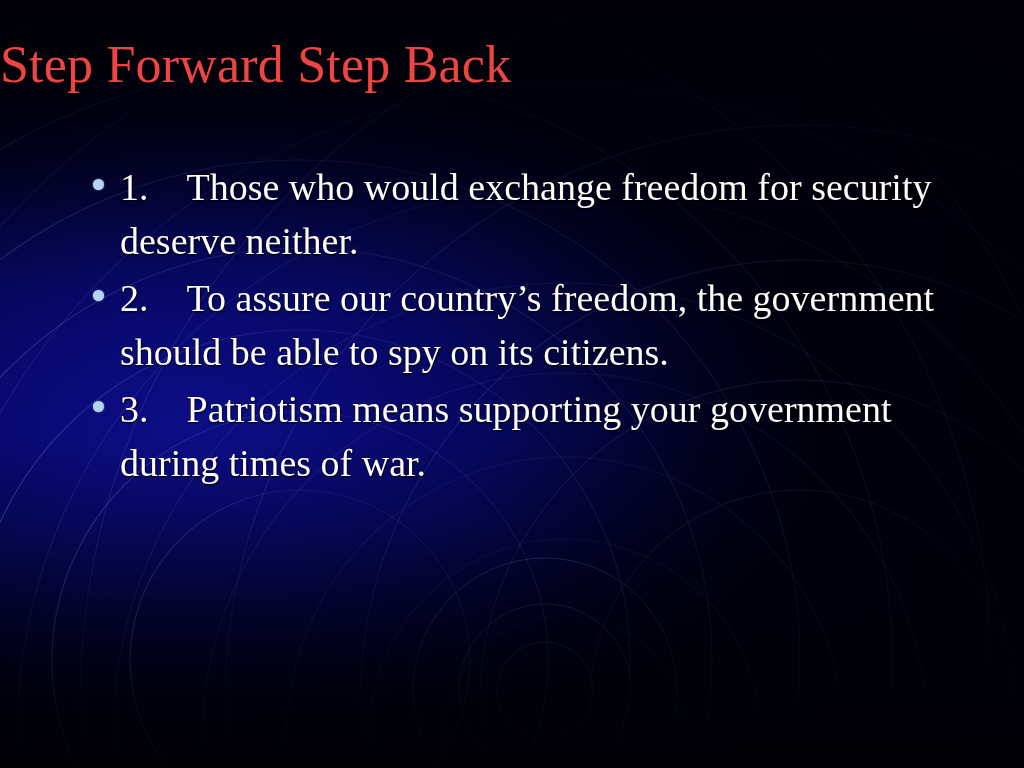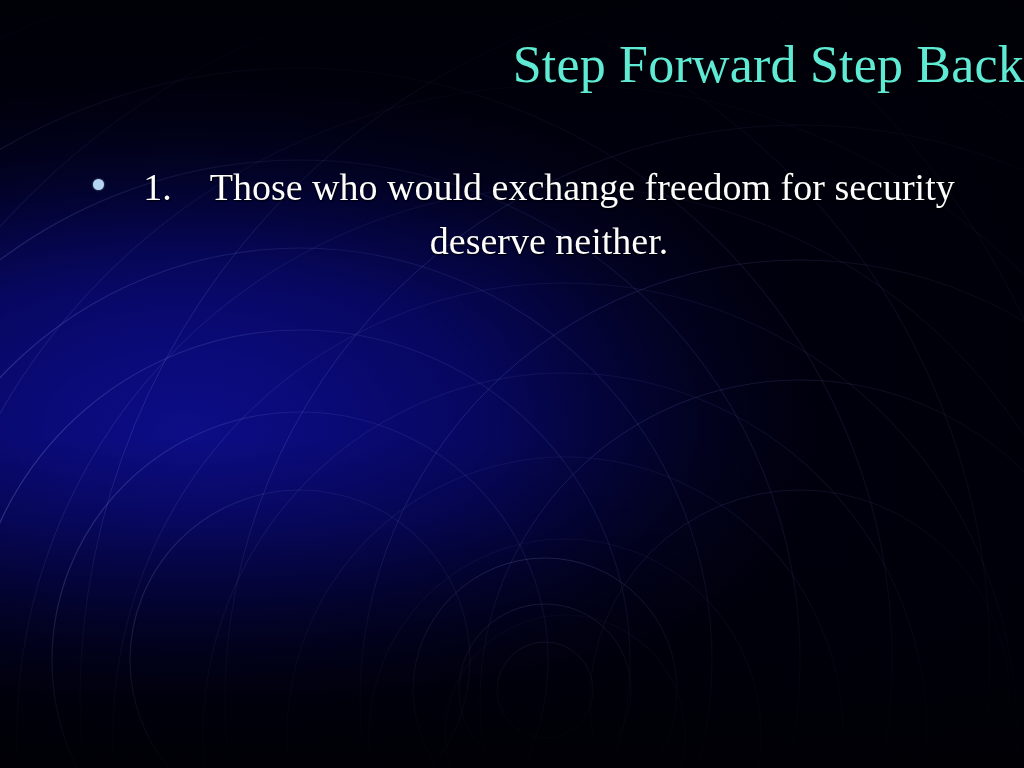--- a/index.html
+++ b/index.html
@@ -66,42 +66,41 @@
     inset: 0;
     opacity: 0.95;
   }
 
   
   .title {
     position: absolute;
     left: 0;
     right: 0;
     top: 34px;
-    text-align: right;
-    color: #5eead4;
+    text-align: left;
+    color: #ef4444;
     font-size: 52px;
     line-height: 62px;
     letter-spacing: 0.2px;
     text-shadow: 0 1px 2px rgba(0,0,0,0.85), 1px 1px 1px rgba(0,0,0,0.6);
     white-space: nowrap;
   }
 
   
   .body {
     position: absolute;
     left: 78px;
     top: 160px;
     width: 900px;
   }
   .bullet-row {
     position: relative;
     display: block;
     padding-left: 42px;
     margin: 0 0 3px 0;
-    text-align: center;
   }
   .bullet-dot {
     position: absolute;
     left: 15px;
     top: 19px;
     width: 11px;
     height: 11px;
     border-radius: 50%;
     background: #b4d4f2;
     box-shadow: 0 0 2px rgba(180,212,242,0.7);
@@ -187,17 +186,25 @@
 
   <div class="title">Step Forward Step Back</div>
 
   <div class="body">
 
     <div class="bullet-row">
       <span class="bullet-dot"></span>
       <span class="bullet-text">1. Those who would exchange freedom for security deserve neither.</span>
     </div>
 
-
+    <div class="bullet-row">
+      <span class="bullet-dot"></span>
+      <span class="bullet-text">2. To assure our country’s freedom, the government should be able to spy on its citizens.</span>
+    </div>
+
+    <div class="bullet-row">
+      <span class="bullet-dot"></span>
+      <span class="bullet-text">3. Patriotism means supporting your government during times of war.</span>
+    </div>
 
 
   </div>
 </div>
 
 </body></html>

